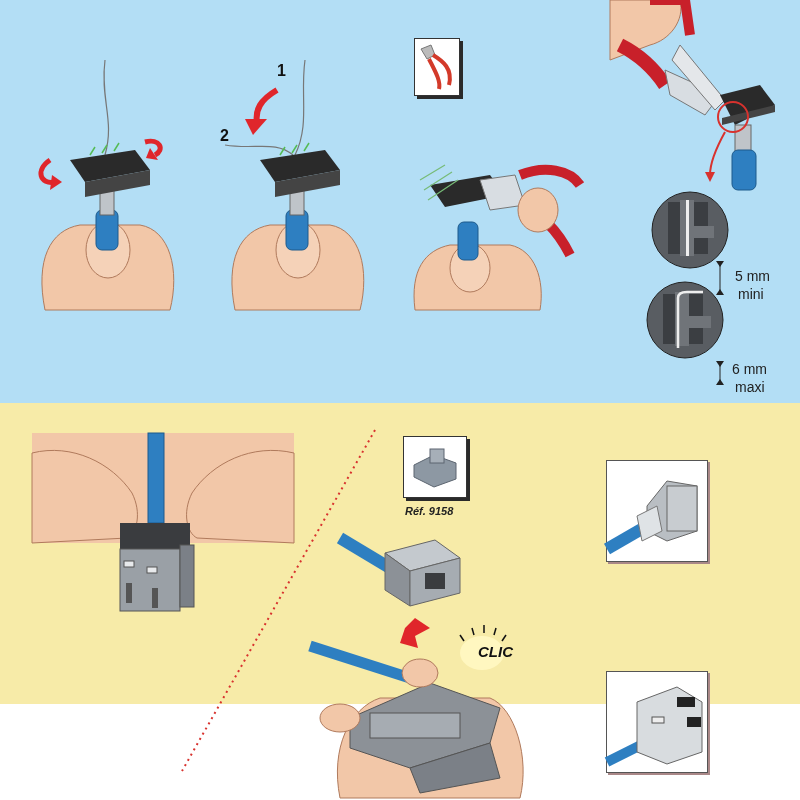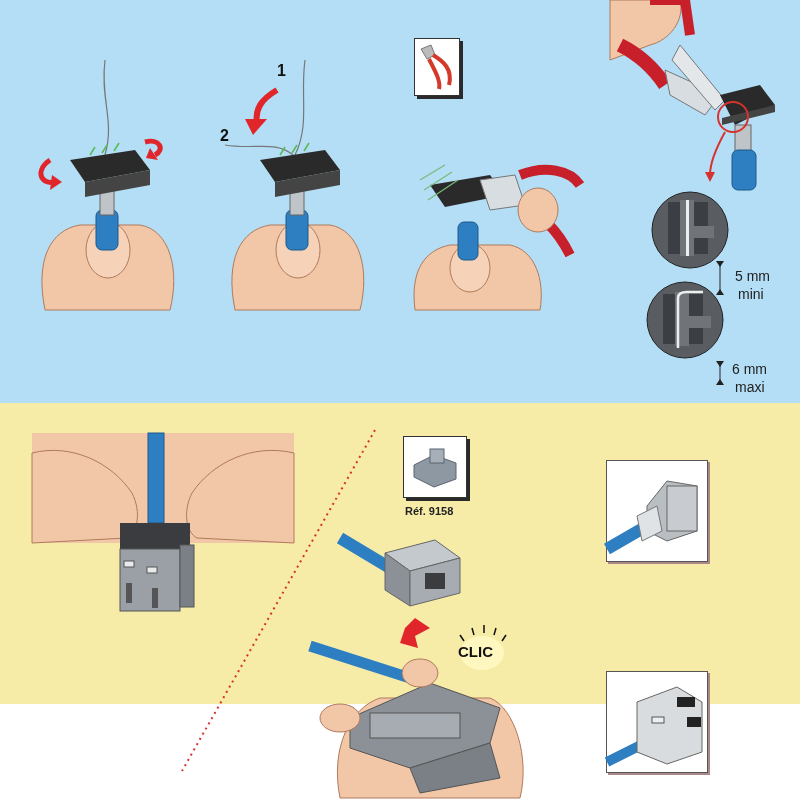--- a/index.html
+++ b/index.html
@@ -1,19 +1,19 @@
 <!DOCTYPE html>
 <html><head>
 <meta charset="utf-8">
 <style>
   html,body{margin:0;padding:0;}
   body{width:800px;height:800px;position:relative;overflow:hidden;font-family:"Liberation Sans",sans-serif;}
   .panel{position:absolute;left:0;width:800px;}
   #top{top:0;height:403px;background:#b3def5;}
-  #bottom{top:403px;height:301px;background:#f7eba8;}
+  #bottom{top:403px;height:301px;background:#f7eba8;font-style:italic;}
   .abs{position:absolute;}
   .lbl{position:absolute;color:#222;font-size:14px;line-height:16px;font-family:"Liberation Sans",sans-serif;}
   .num{font-weight:bold;font-size:16px;color:#111;}
   .boxframe{position:absolute;background:#fff;border:1px solid #333;box-shadow:3px 3px 0 #2a2a2a;}
   .thumb{position:absolute;background:#fff;border:1px solid #555;box-shadow:2px 2px 0 #a88;}
   svg{position:absolute;overflow:visible;}
   .ref{font-weight:bold;font-size:11px;color:#222;}
   .clic{font-weight:bold;font-size:15px;color:#111;}
 </style>
 </head>
@@ -193,21 +193,21 @@
 
   <div class="abs" style="left:450px;top:222px;width:64px;height:50px;">
     <svg width="64" height="50">
       <ellipse cx="32" cy="28" rx="22" ry="17" fill="#fff7c0"></ellipse>
       <line x1="10" y1="10" x2="14" y2="16" stroke="#111" stroke-width="1.5"></line>
       <line x1="22" y1="3" x2="24" y2="10" stroke="#111" stroke-width="1.5"></line>
       <line x1="34" y1="0" x2="34" y2="8" stroke="#111" stroke-width="1.5"></line>
       <line x1="46" y1="3" x2="44" y2="10" stroke="#111" stroke-width="1.5"></line>
       <line x1="56" y1="10" x2="52" y2="16" stroke="#111" stroke-width="1.5"></line>
     </svg>
-    <span class="lbl clic" style="left:8px;top:19px;">CLIC</span>
+    <span class="lbl clic" style="left:28px;top:19px;">CLIC</span>
   </div>
 
   <div class="thumb" style="left:606px;top:57px;width:100px;height:100px;">
     <svg width="100" height="100">
       <path d="M0 88 L45 62" stroke="#2e7fc1" stroke-width="12"></path>
       <polygon points="40,45 60,20 90,25 90,70 60,80 40,70" fill="#b9bec3" stroke="#666"></polygon>
       <polygon points="30,55 50,45 55,70 35,80" fill="#dfe3e6" stroke="#777"></polygon>
       <rect x="60" y="25" width="30" height="45" fill="#c8ccd0" stroke="#666"></rect>
     </svg>
   </div>

